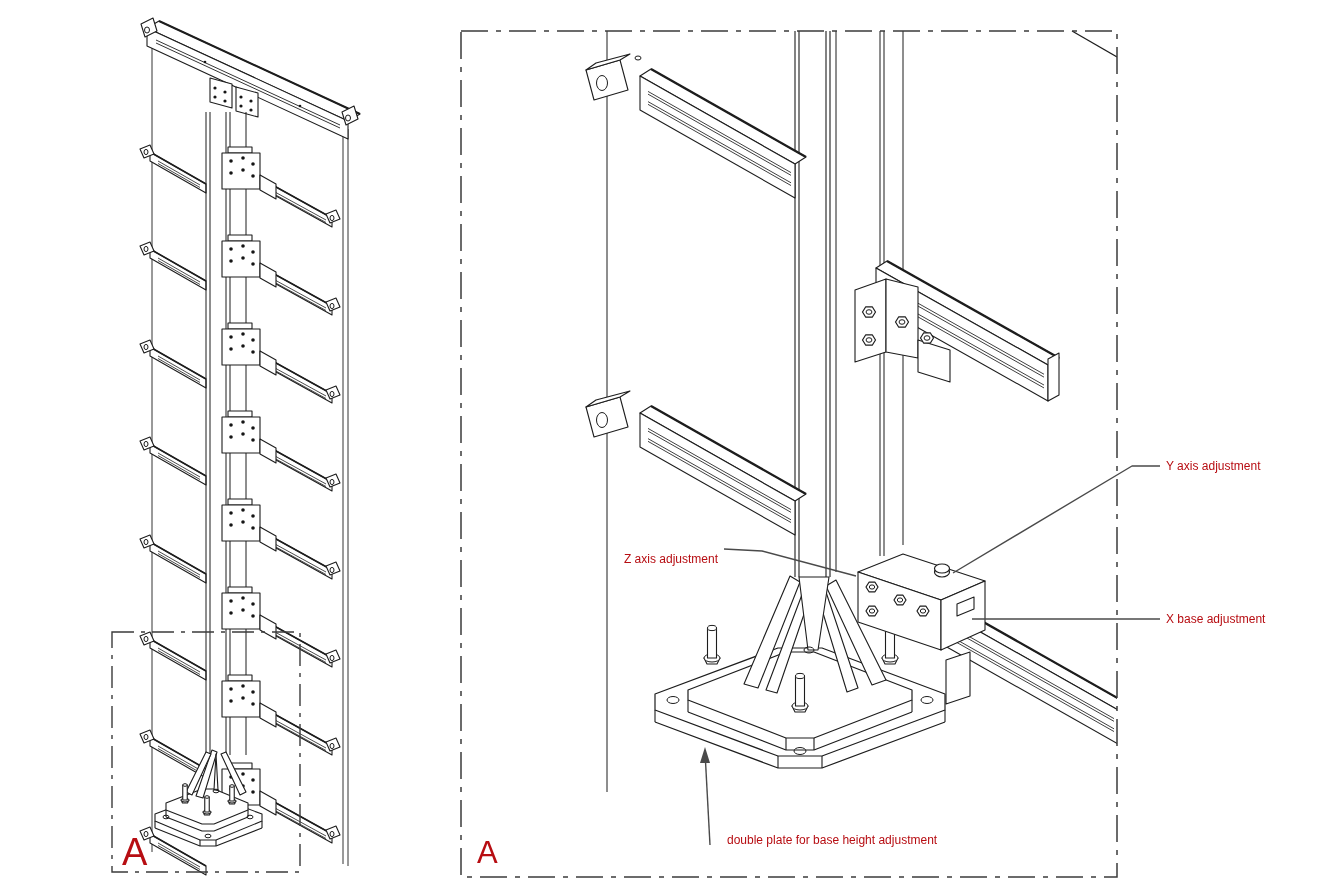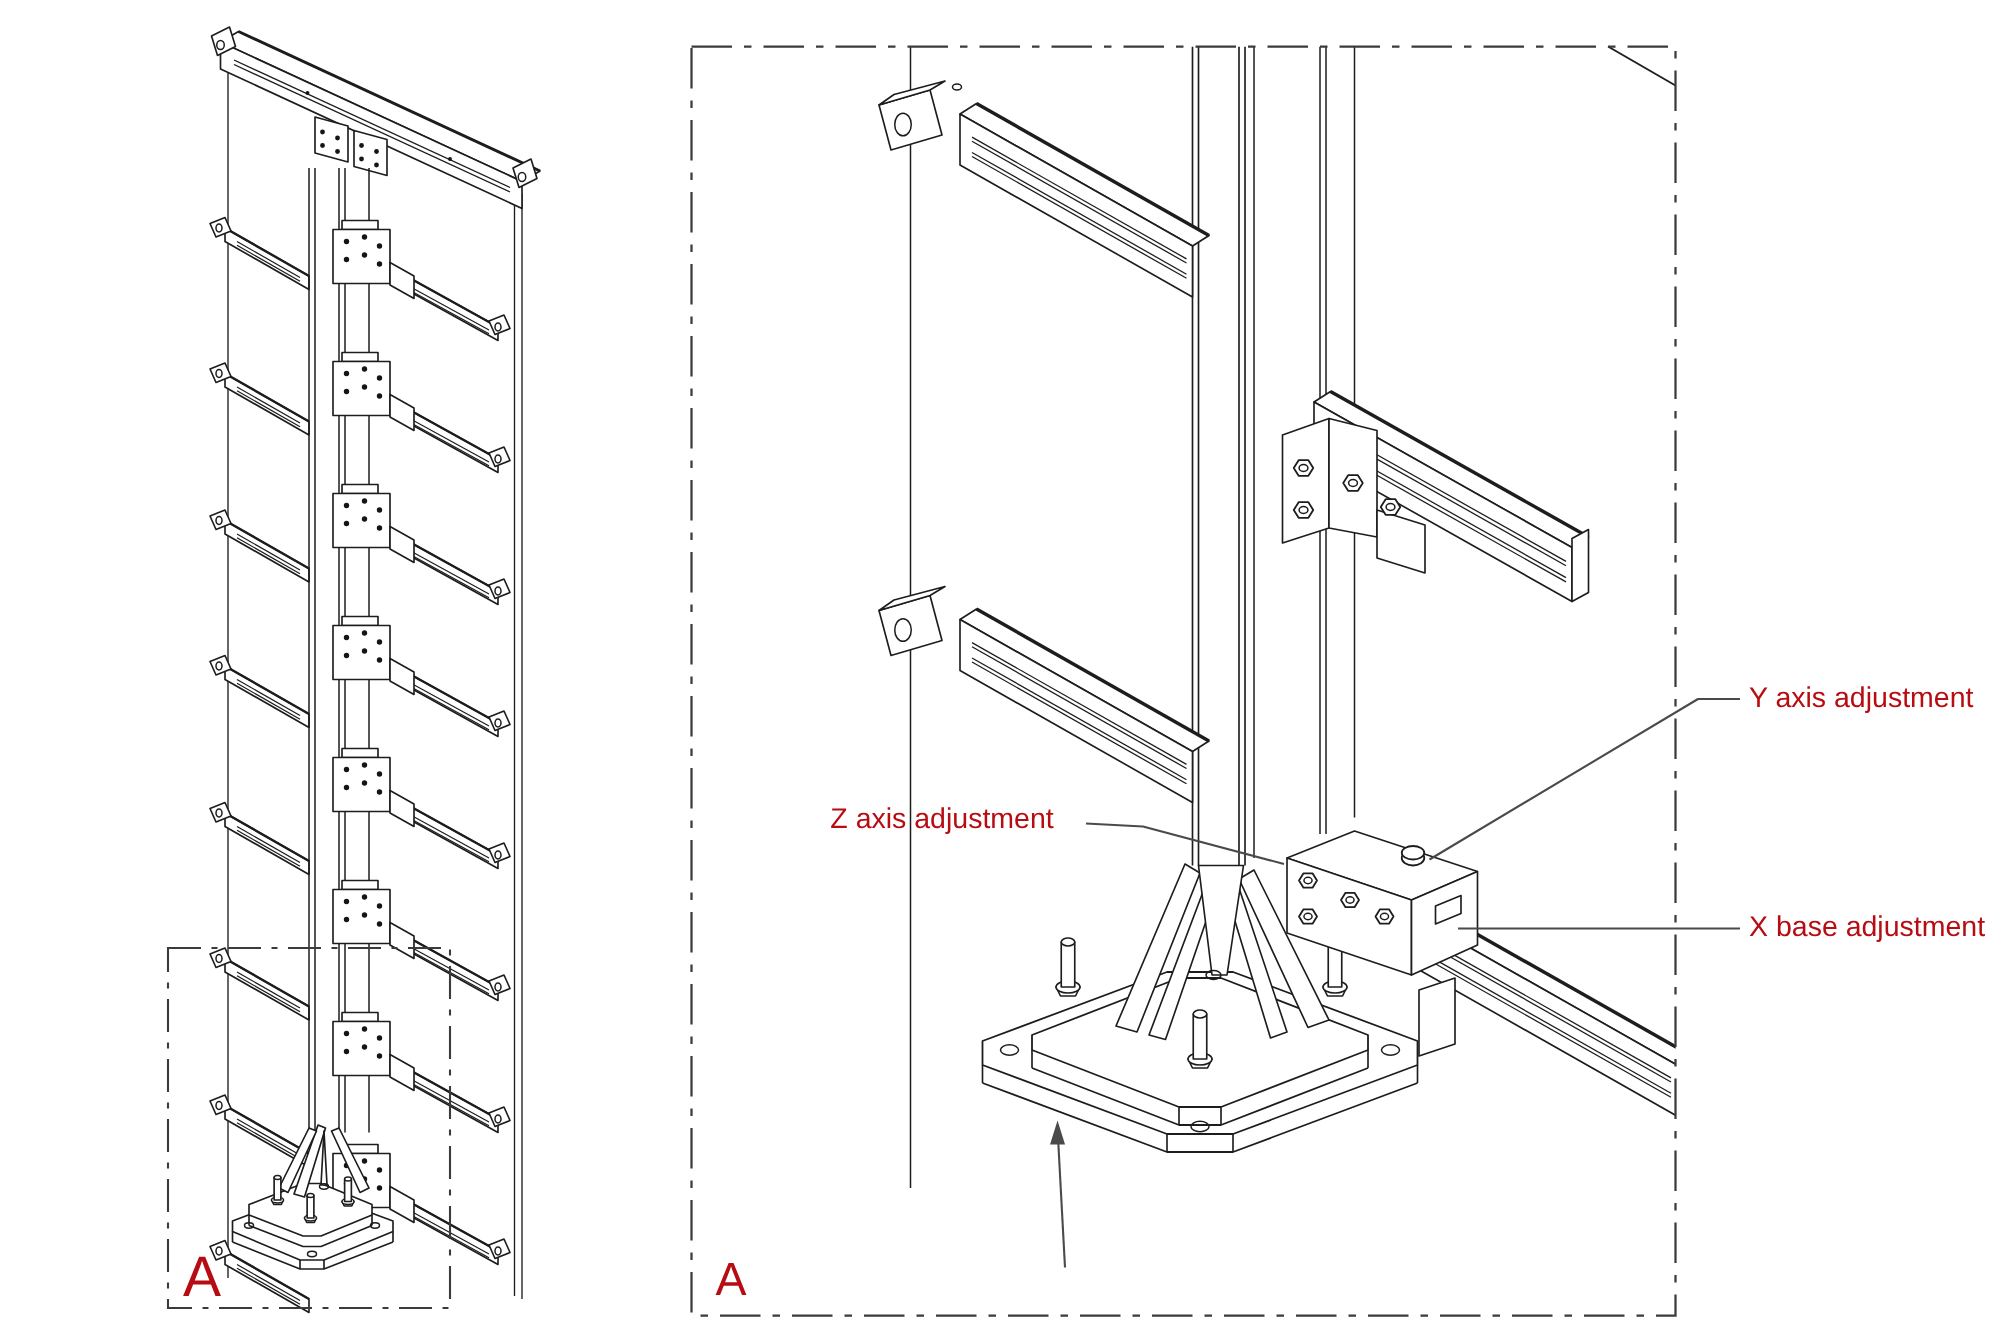--- a/index.html
+++ b/index.html
@@ -1,20 +1,20 @@
 <!DOCTYPE html>
 <html style="--red: #b70d12;"><head>
 <meta charset="utf-8">
 <style>
   html,body{margin:0;padding:0;background:#ffffff;}
   #stage{position:relative;width:1341px;height:893px;background:#fff;overflow:hidden;
          font-family:"Liberation Sans", sans-serif;}
   svg{position:absolute;left:0;top:0;}
-  .label{position:absolute;color:var(--red,#b70d12);font-size:19px;line-height:22px;white-space:nowrap;}
-  .label.right{text-align:center;}
+  .label{position:absolute;color:var(--red,#b70d12);font-size:12px;line-height:22px;white-space:nowrap;}
+  .label.right{text-align:right;margin-top:12px;}
   .viewletter{position:absolute;color:var(--red,#b70d12);font-weight:400;line-height:1;}
 </style>
 </head>
 <body>
 
 <div id="stage">
 
   <svg id="drawing" width="1341" height="893" viewBox="0 0 1341 893">
     <defs>
       <clipPath id="detailClip">
@@ -369,17 +369,18 @@
         <path d="M705,747 L700,763 L710,763 Z" fill="#4a4a4a" stroke="none"></path>
       </g>
   </svg>
 
   <div class="label right" style="left:538px;top:536px;width:180px;">Z axis adjustment</div>
 
   <div class="label" style="left:1166px;top:455px;">Y axis adjustment</div>
 
   <div class="label" style="left:1166px;top:608px;">X base adjustment</div>
 
+  <div class="label" style="left:727px;top:829px;">double plate for base height adjustment</div>
 
   <div class="viewletter" style="left:122px;top:833px;font-size:38px;">A</div>
 
   <div class="viewletter" style="left:477px;top:837px;font-size:31px;">A</div>
 </div>
 
 </body></html>

